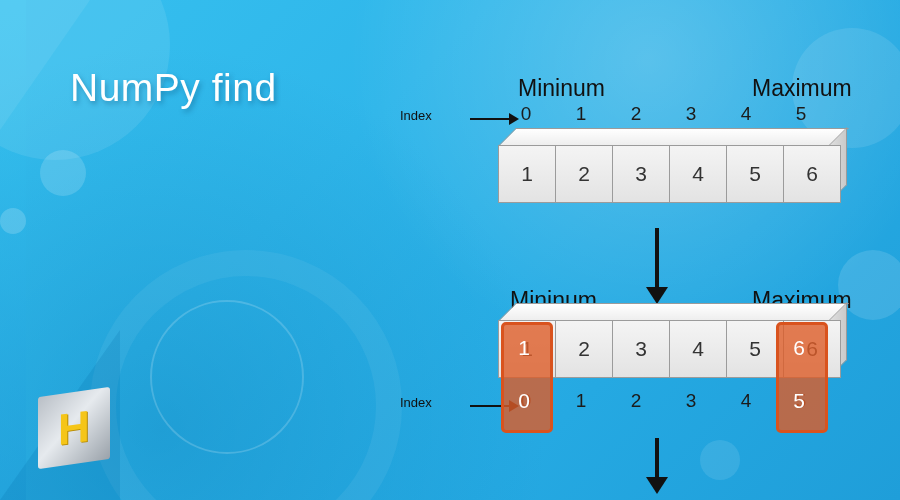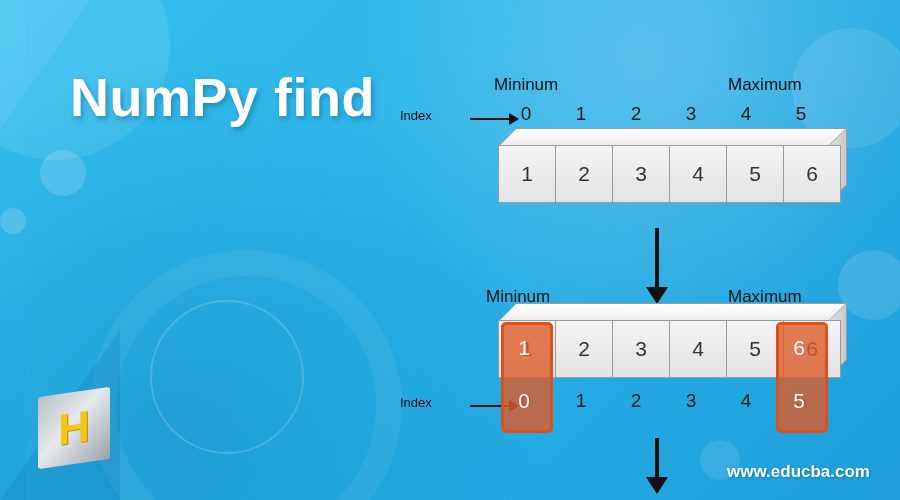--- a/index.html
+++ b/index.html
@@ -38,21 +38,21 @@
   .logo .letter{
     position:absolute;left:0;top:0;width:72px;height:72px;
     display:flex;align-items:center;justify-content:center;
     font-weight:bold;font-size:44px;color:#f5c518;
     text-shadow:1px 1px 0 #b58a05;
     transform:skewY(-8deg);
   }
   
   .title{
     position:absolute;left:70px;top:66px;
-    font-size:54px;font-weight:bold;color:#ffffff;
+    font-size:39px;font-weight:normal;color:#ffffff;
     letter-spacing:0.5px;
     text-shadow:2px 3px 5px rgba(0,60,100,.35);
     text-align:right;
   }
   
   .site-url{
     position:absolute;right:30px;bottom:18px;
     color:#ffffff;font-size:17px;font-weight:bold;
     text-shadow:1px 1px 2px rgba(0,60,100,.4);
   }
@@ -83,21 +83,21 @@
     border:1px solid #9b9b9b;border-left:none;
     transform:skewY(-45deg);transform-origin:top left;
   }
   .idx-row{position:relative;display:flex;}
   .idx{
     width:56px;margin-left:-1px;text-align:center;
     font-size:19px;color:#1b1b1b;
   }
   .idx:first-child{margin-left:0;}
   .label{
-    position:absolute;font-size:17px;color:#111;white-space:nowrap;
+    position:absolute;font-size:23px;color:#111;white-space:nowrap;margin-left:24px;
   }
   .index-label{
     position:absolute;font-size:13px;color:#111;white-space:nowrap;
   }
   .index-arrow{
     position:absolute;height:2px;background:#111;
   }
   .index-arrow:after{
     content:"";position:absolute;right:-9px;top:-5px;
     border-left:10px solid #111;
@@ -214,14 +214,13 @@
     <div class="hl-cell-text" style="left:3px;top:2px;width:46px;height:52px;">1</div>
     <div class="hl-cell-text" style="left:3px;top:68px;width:46px;height:26px;">0</div>
 
     <div class="hl" style="left:278px;top:2px;width:46px;height:105px;"></div>
     <div class="hl-cell-text" style="left:278px;top:2px;width:46px;height:52px;">6</div>
     <div class="hl-cell-text" style="left:278px;top:68px;width:46px;height:26px;">5</div>
   </div>
 
   <div class="v-arrow" style="left:655px;top:438px;height:40px;"></div>
 
-  <div class="site-url">www.educba.com</div>
 </div>
 
 </body></html>

